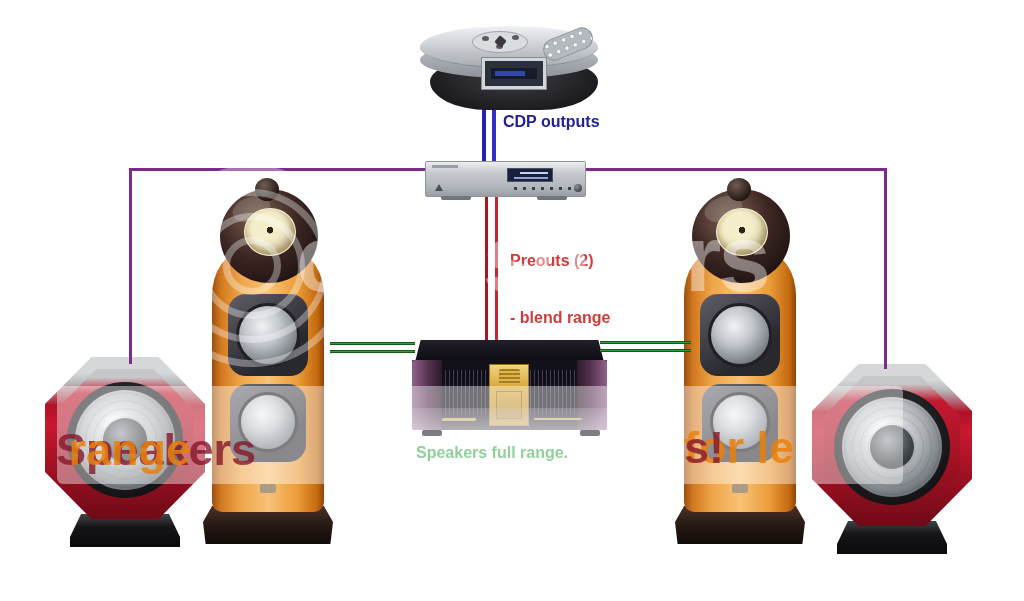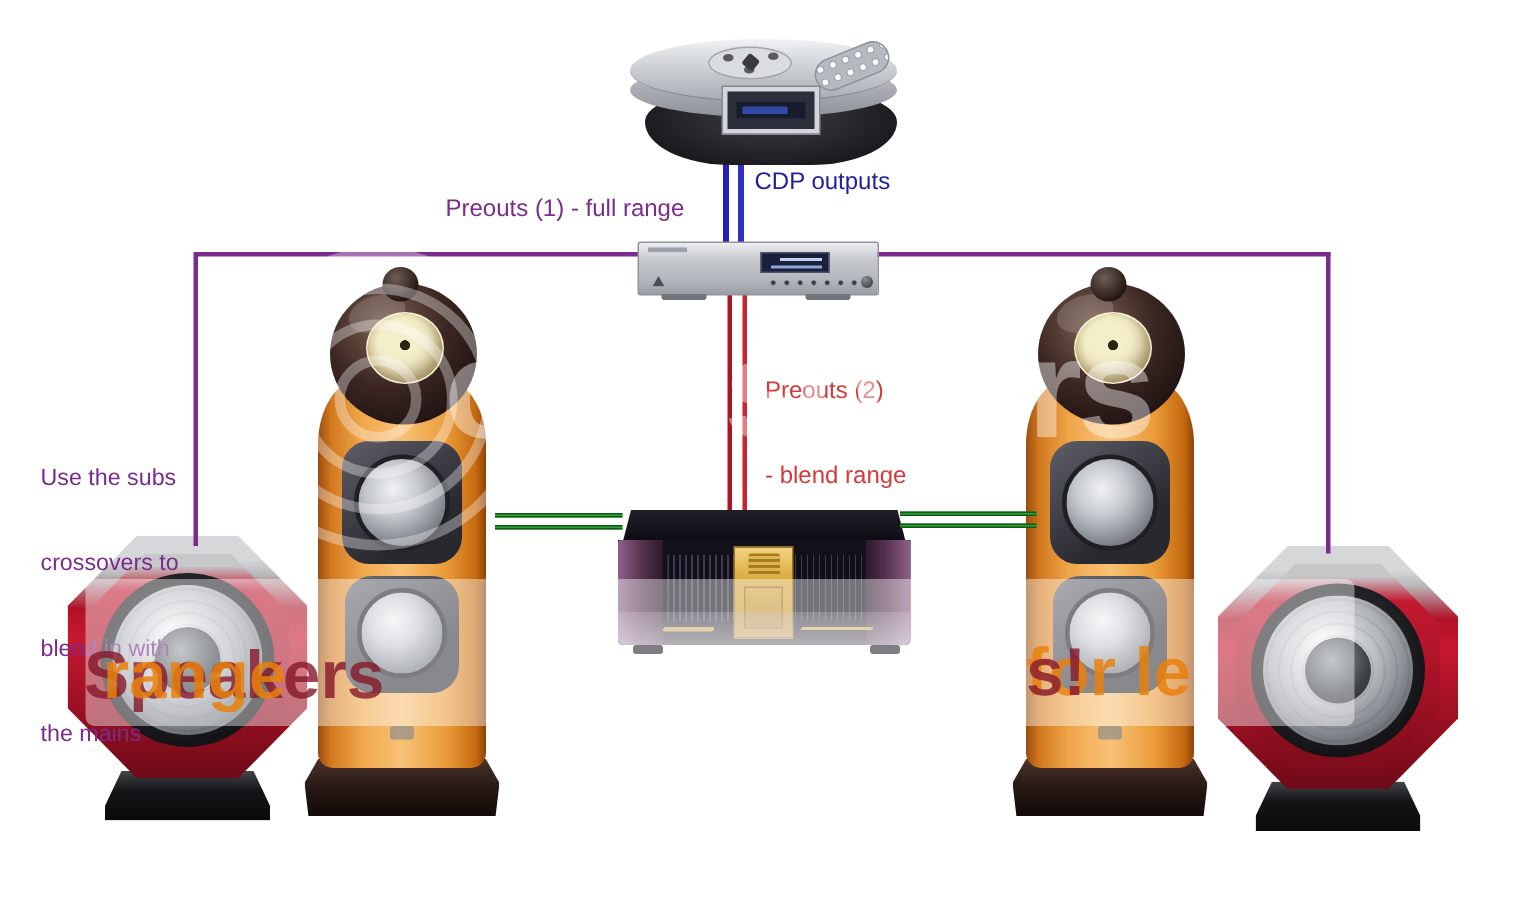--- a/index.html
+++ b/index.html
@@ -16,21 +16,21 @@
   .blue-2{left:492px;top:103px;width:4px;height:62px;background:#3030c8;}
   .red-1{left:485px;top:196px;width:3px;height:147px;background:#a81622;}
   .red-2{left:495px;top:196px;width:3px;height:147px;background:var(--preout2_red);}
   .green{height:3px;background:var(--speaker_green);border-top:1px solid #115c11;border-bottom:1px solid #115c11;z-index:4;}
   .g-l1{left:330px;top:342px;width:85px;}
   .g-l2{left:330px;top:350px;width:85px;}
   .g-r1{left:600px;top:341px;width:91px;}
   .g-r2{left:600px;top:349px;width:91px;}
 
   
-  .lbl{z-index:5;font-weight:400;font-size:16px;line-height:19px;white-space:pre;}
+  .lbl{z-index:5;font-weight:700;font-size:16px;line-height:19px;white-space:pre;}
   .lbl-preouts1{left:297px;top:130px;color:var(--preout_purple);}
   .lbl-cdp{left:503px;top:112px;color:var(--label_blue);}
   .lbl-preouts2{left:510px;top:213px;color:var(--label_red);}
   .lbl-subs{left:27px;top:271px;color:var(--preout_purple);font-size:15.5px;}
   .lbl-spk{left:416px;top:443px;color:var(--label_green);}
 
   
   .cdp{left:416px;top:18px;width:186px;height:92px;z-index:3;}
   .cdp-base{left:14px;top:42px;width:168px;height:50px;background:radial-gradient(ellipse at 50% 35%,#3c3c42,#1b1b1f 75%);border-radius:46% 46% 48% 48%/60% 60% 80% 80%;}
   .cdp-side{left:4px;top:24px;width:178px;height:36px;border-radius:50%;background:linear-gradient(180deg,#c4c8cd,#8d9198);}
@@ -236,32 +236,26 @@
 
   <div class="sub right">
     <div class="sub-base"></div>
     <div class="sub-oct"></div>
     <div class="sub-inner"></div>
     <div class="sub-ring"></div>
     <div class="sub-cone"></div>
     <div class="sub-dome"></div>
   </div>
 
-  <div class="lbl lbl-preouts1">Preouts (1) - full range</div>
   <div class="lbl lbl-cdp">CDP outputs</div>
   <div class="lbl lbl-preouts2">
     <div style="position:static">Preouts (2)</div>
     <div style="position:static">- blend range</div>
   </div>
-  <div class="lbl lbl-subs">
-    <div style="position:static">Use the subs</div>
-    <div style="position:static">crossovers to</div>
-    <div style="position:static">blend in with</div>
-    <div style="position:static">the mains</div>
-  </div>
+  <div class="lbl lbl-spk">Speakers full range.</div>
 
   <div class="wm wm-band"></div>
   <div class="wm wm-ring" style="left:223px;top:237px;width:58px;height:58px;"></div>
   <div class="wm wm-ring" style="left:199px;top:213px;width:106px;height:106px;"></div>
   <div class="wm wm-ring" style="left:175px;top:189px;width:154px;height:154px;"></div>
   <div class="wm wm-ring" style="left:151px;top:165px;width:202px;height:202px;"></div>
   <div class="wm wm-ghost">crossovers</div>
   <div class="wm wm-slogan wm-protect"><span class="wm-dkred">Speakers</span><span class="wm-orange"> range</span></div>
   <div class="wm wm-slogan wm-forless"><span class="wm-orange">for le</span><span class="wm-faint">s</span><span class="wm-dkred">s!</span></div>
 

